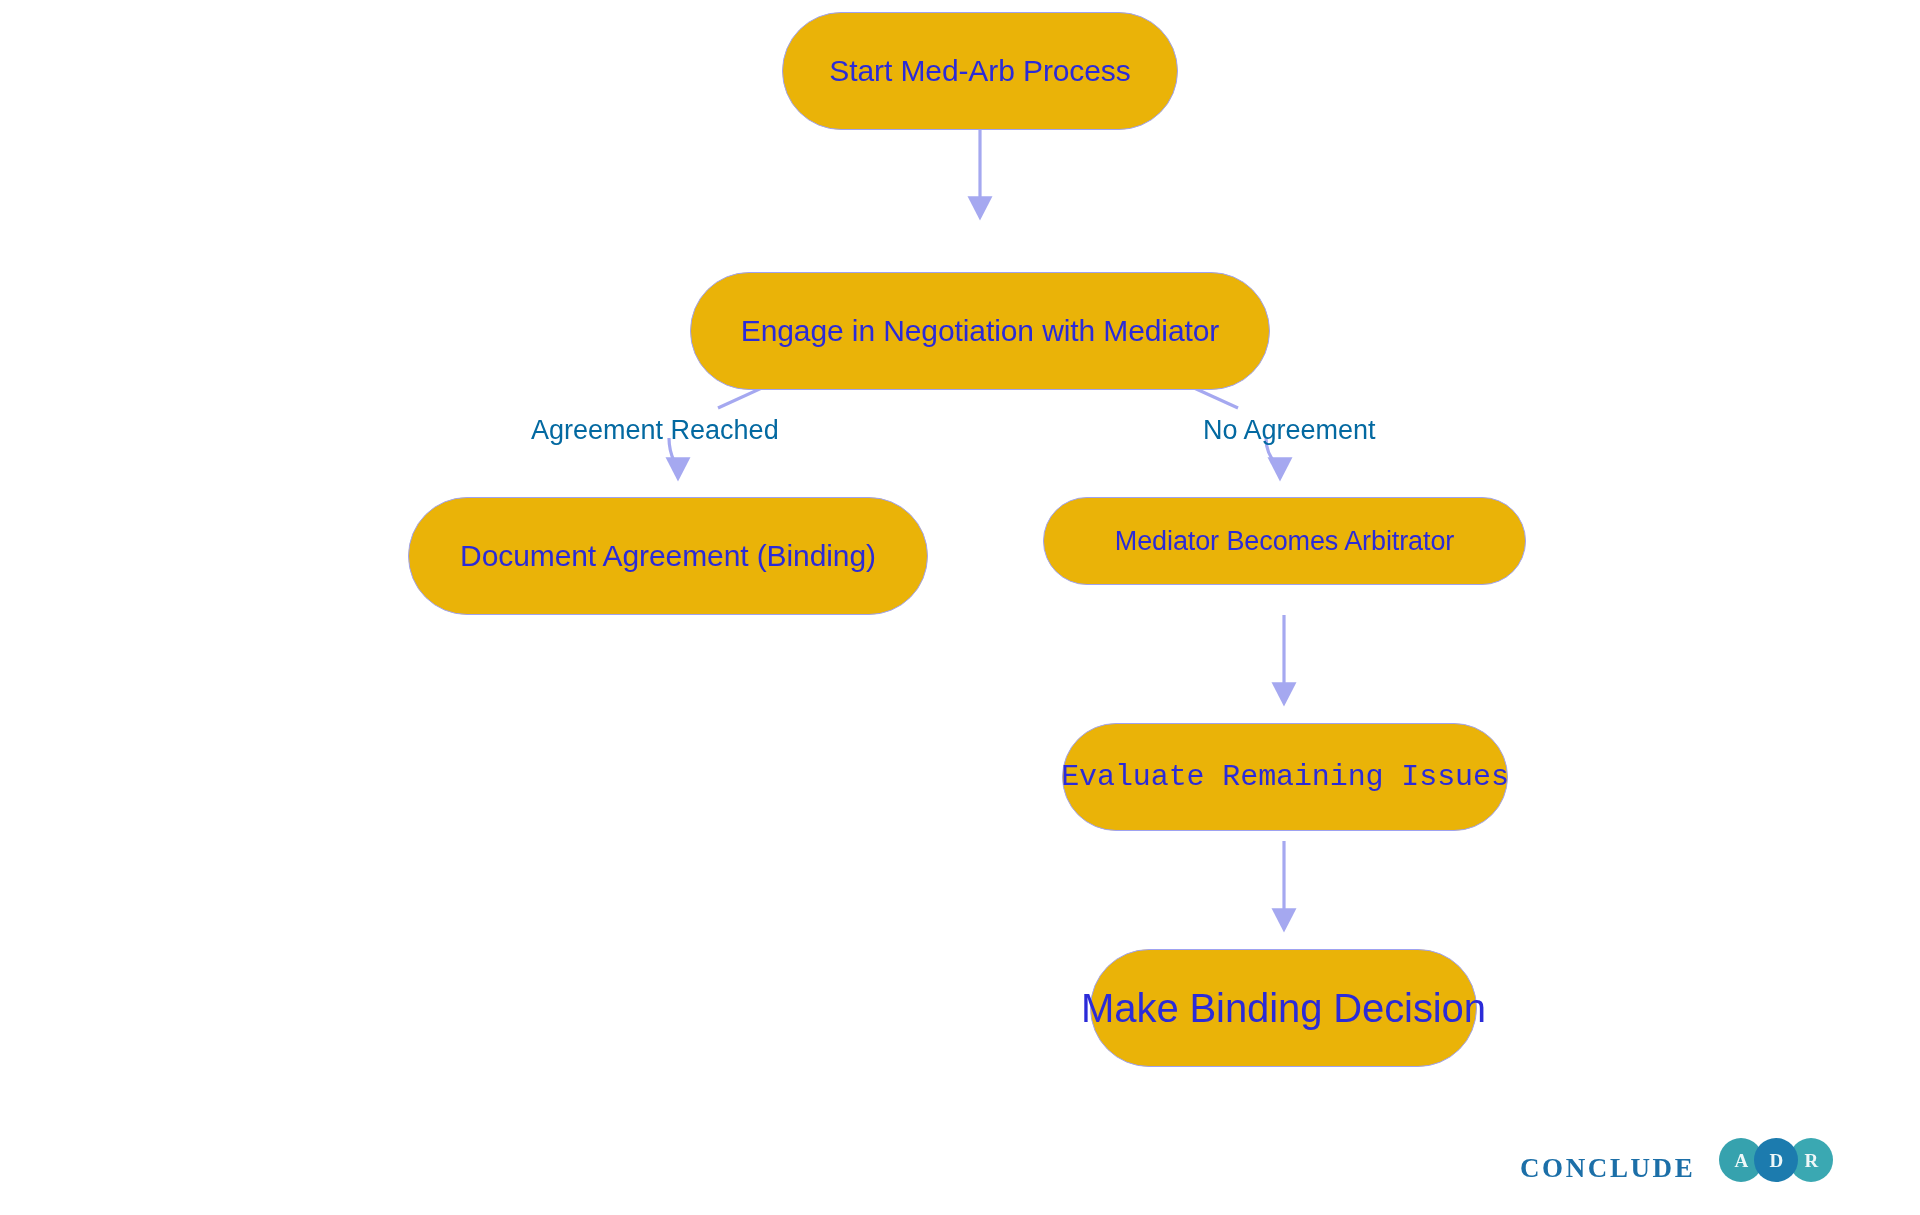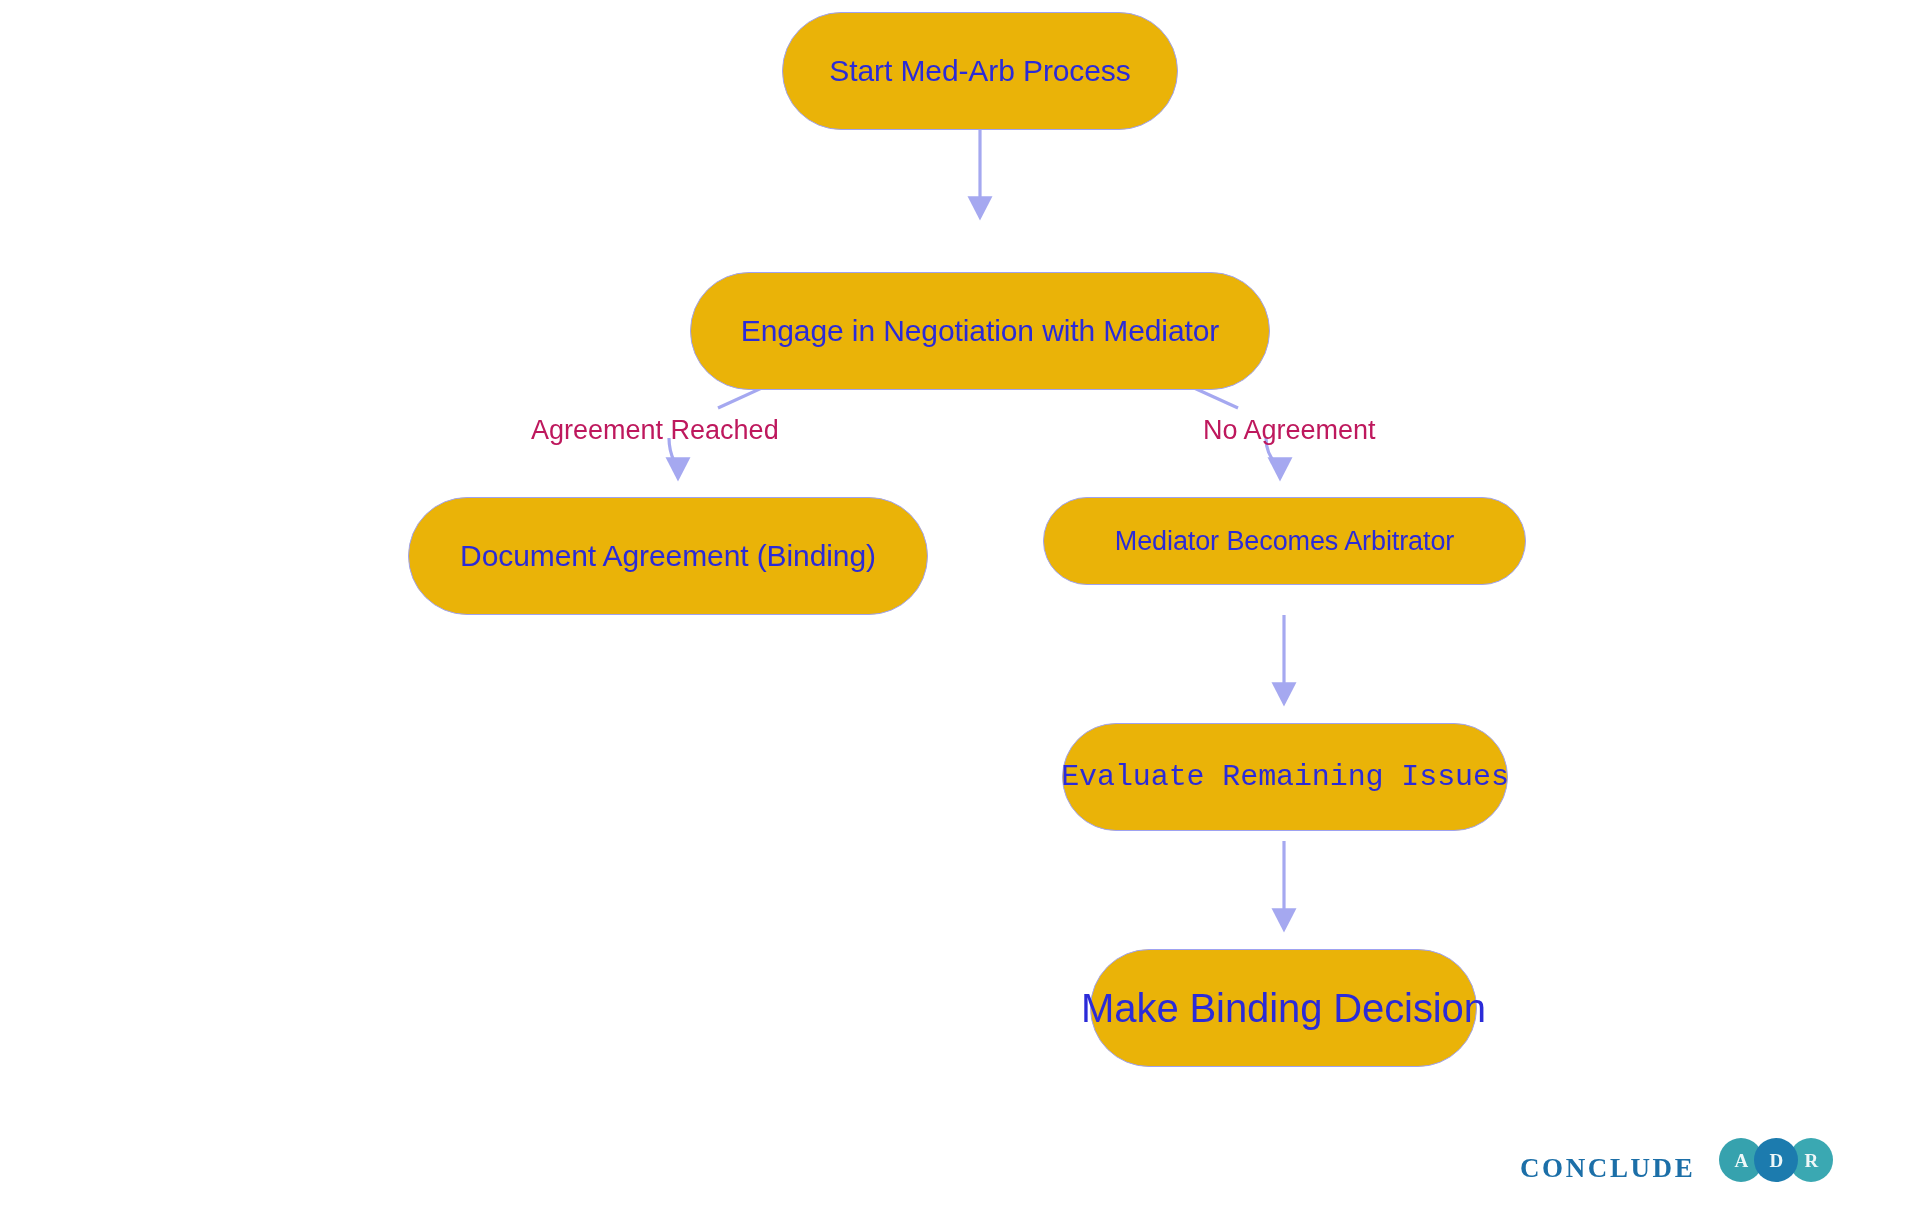--- a/index.html
+++ b/index.html
@@ -49,21 +49,21 @@
   #node-start        { left: 782px; top: 12px;   width: 396px; height: 118px; font-size: 30px; }
   #node-engage       { left: 690px; top: 238px;  width: 580px; height: 118px; font-size: 30px; margin-top: 34px; }
   #node-document     { left: 408px; top: 497px;  width: 520px; height: 118px; font-size: 30px; }
   #node-arbitrator   { left: 1043px;top: 497px;  width: 483px; height: 88px; font-size: 27px; }
   #node-evaluate     { left: 1062px;top: 723px;  width: 446px; height: 108px; font-size: 30px; font-family: Liberation Mono, monospace; }
   #node-decision     { left: 1090px;top: 949px;  width: 387px; height: 118px; font-size: 40px; }
 
   
   .edge-label {
     position: absolute;
-    color: #be185d;
+    color: #0369a1;
     font-family: "Liberation Sans", sans-serif;
     font-size: 27px;
     line-height: 1;
     white-space: nowrap;
     z-index: 4;
   }
   #edge-label-agreement-reached { left: 531px;  top: 417px; }
   #edge-label-no-agreement      { left: 1180px; top: 417px; margin-left: 23px; }
 
   

